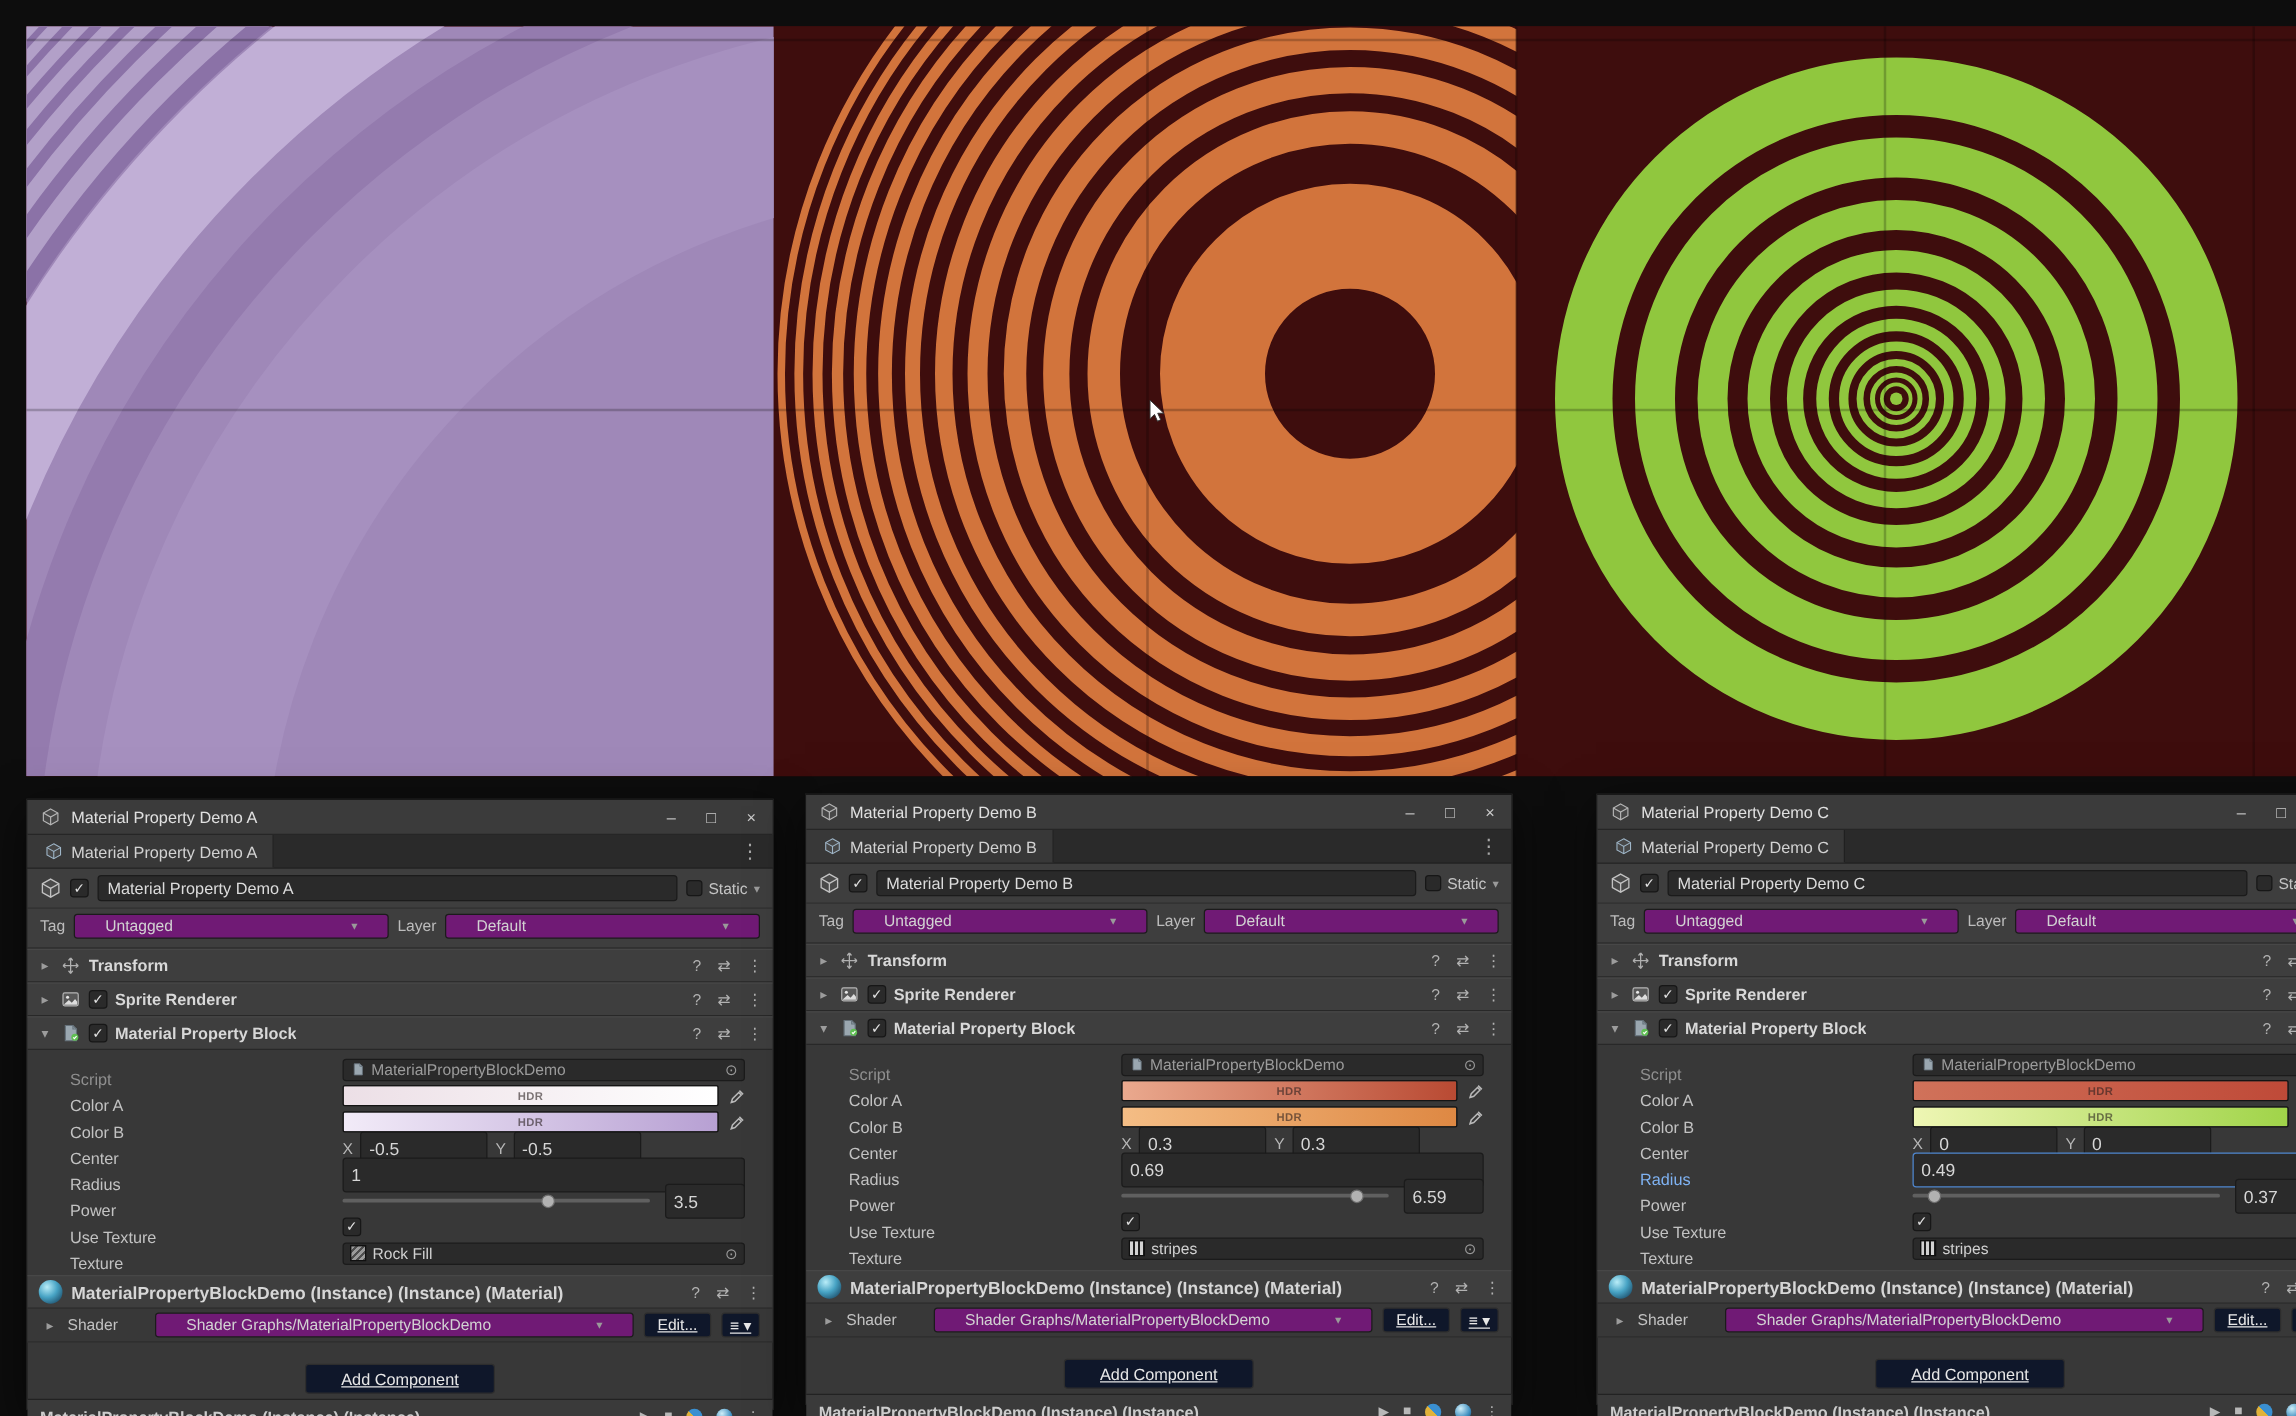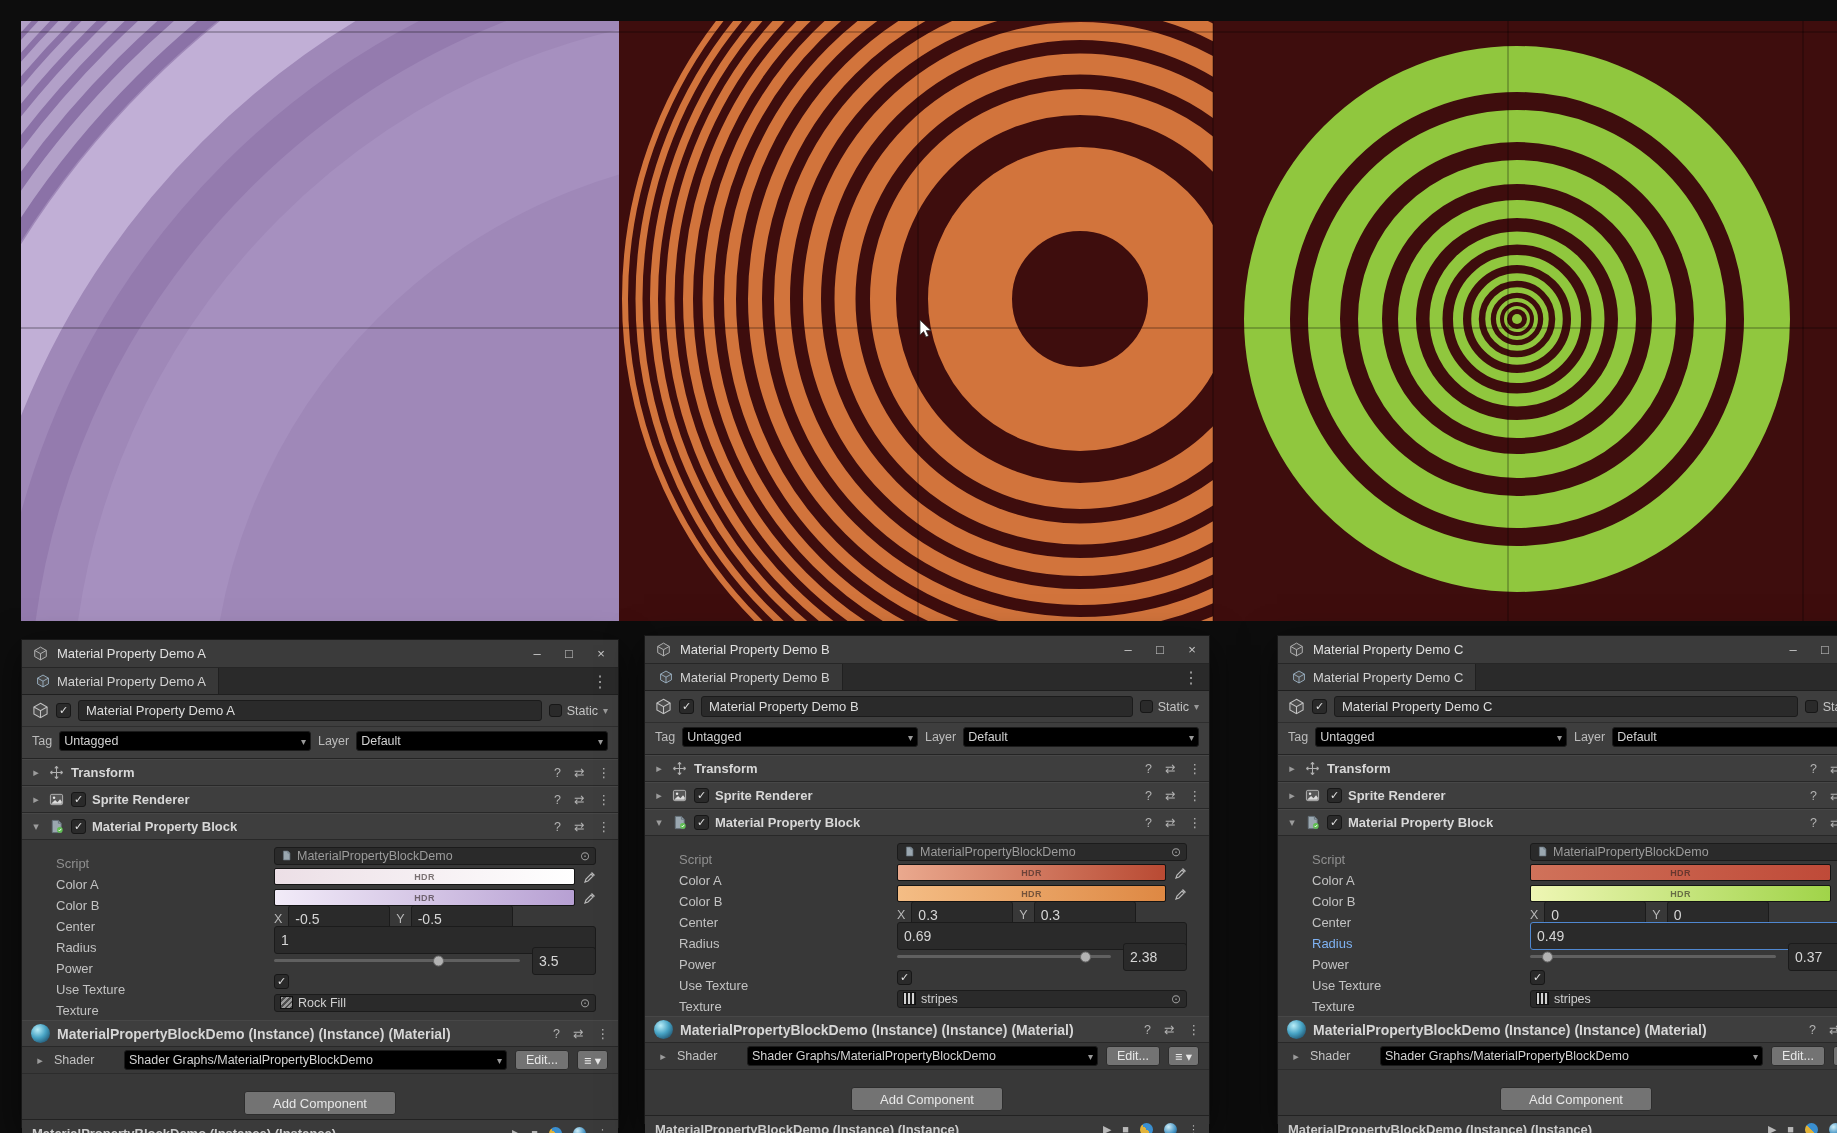--- a/index.html
+++ b/index.html
@@ -36,22 +36,22 @@
   .name-field{flex:1;height:21px;background:#2a2a2a;border:1px solid #1b1b1b;border-radius:3px;
     display:flex;align-items:center;padding:0 7px;font-size:13px;color:#dcdcdc;box-sizing:border-box;white-space:nowrap;overflow:hidden;}
   .static-box{display:flex;align-items:center;gap:5px;font-size:12.5px;color:#c4c4c4;}
 
   .chk{width:15px;height:15px;min-width:15px;background:#2a2a2a;border:1px solid #171717;border-radius:3px;
     display:flex;align-items:center;justify-content:center;font-size:11px;color:#e2e2e2;box-sizing:border-box;}
   .chk.empty{width:13px;height:13px;min-width:13px;color:transparent;}
 
   .tagrow{background:#3e3e3e;display:flex;align-items:center;gap:7px;padding:4px 10px 7px;border-bottom:1px solid #242424;
     font-size:12.5px;color:#bcbcbc;}
-  .dd{height:20px;background:#000000;border:1px solid #1b1b1b;border-radius:3px;display:flex;align-items:center;
-    justify-content:space-between;gap:6px;padding:0 4px;font-size:12.5px;color:#d2d2d2;box-sizing:border-box;min-width:0;}
+  .dd{height:20px;background:#701a75;border:1px solid #1b1b1b;border-radius:3px;display:flex;align-items:center;
+    justify-content:space-between;gap:6px;padding:0 24px;font-size:12.5px;color:#d2d2d2;box-sizing:border-box;min-width:0;}
   .dd.grow{flex:1;}
   .ddtext{white-space:nowrap;overflow:hidden;text-overflow:ellipsis;}
   .caret{color:#9a9a9a;font-size:10px;}
 
   .comp{height:25px;min-height:25px;background:#3e3e3e;border-top:1px solid #474747;border-bottom:1px solid #282828;
     display:flex;align-items:center;gap:6px;padding:0 8px;}
   .ctitle{font-size:13px;font-weight:bold;color:#d8d8d8;white-space:nowrap;overflow:hidden;}
   .fold{color:#9c9c9c;font-size:11px;width:12px;min-width:12px;text-align:center;}
   .cicon{width:17px;height:17px;min-width:17px;display:flex;align-items:center;justify-content:center;}
   .hicons{margin-left:auto;display:flex;align-items:center;gap:13px;color:#b2b2b2;font-size:12.5px;}
@@ -86,22 +86,22 @@
   #windows .win:nth-child(3) .tex-thumb{background:repeating-linear-gradient(90deg,#d2d2d2 0 2px,#1d1d1d 2px 4px);}
 
   .mat-header{height:25px;min-height:25px;background:#3e3e3e;border-top:1px solid #474747;border-bottom:1px solid #282828;
     display:flex;align-items:center;gap:7px;padding:0 9px;}
   .sphere{width:19px;height:19px;min-width:19px;border-radius:50%;
     background:radial-gradient(circle at 35% 30%,#b9edf8,#47a3c4 45%,#1c4a66 88%);}
   .mat-title{flex:1;font-size:14px;font-weight:bold;color:#d6d6d6;white-space:nowrap;overflow:hidden;}
   .shader-row{height:26px;min-height:26px;display:flex;align-items:center;gap:8px;padding:0 10px 0 12px;
     background:#383838;border-bottom:1px solid #2c2c2c;}
   .plabel-sm{width:62px;min-width:62px;font-size:12.5px;color:#c2c2c2;}
-  .btn{background:#737373;border:1px solid #2d2d2d;border-radius:3px;color:#e8e8e8;font-size:12.5px;
-    font-family:inherit;height:20px;padding:0 10px;display:flex;align-items:center;box-sizing:border-box;}
+  .btn{background:#0f172a;border:1px solid #2d2d2d;border-radius:3px;color:#e8e8e8;font-size:12.5px;
+    font-family:inherit;height:20px;padding:0 10px;display:flex;align-items:center;box-sizing:border-box;text-decoration:underline;}
   .btn.mini{padding:0 6px;gap:3px;}
   .addrow{display:flex;justify-content:center;padding:17px 0 4px;}
   .btn.addc{height:24px;padding:0 28px;font-size:13px;}
   .spacer{flex:1;}
   .footer{height:26px;min-height:26px;background:#3a3a3a;border-top:1px solid #222;display:flex;align-items:center;
     gap:10px;padding:0 10px;margin-bottom:9px;}
   .ftext{flex:1;font-size:13px;font-weight:bold;color:#cccccc;white-space:nowrap;overflow:hidden;}
   .ficons{display:flex;align-items:center;gap:11px;color:#b8b8b8;font-size:11px;}
   .dot{width:13px;height:13px;border-radius:50%;}
   .dot.palette{background:linear-gradient(45deg,#e0b23a 50%,#3a8fd0 50%);}
@@ -582,21 +582,21 @@
         <span class="plabel radius-label">Radius</span>
         <span class="field wide radius-field">0.69</span>
       </div>
 
       <div class="prow">
         <span class="plabel">Power</span>
         <span class="sliderwrap">
           <span class="track">
             <span class="knob" style="left: calc(88% - 5px);"></span>
           </span>
-          <span class="field numf sm">2.38</span>
+          <span class="field numf sm">6.59</span>
         </span>
       </div>
 
       <div class="prow">
         <span class="plabel">Use Texture</span>
         <span class="chk">✓</span>
       </div>
 
       <div class="prow">
         <span class="plabel">Texture</span>

